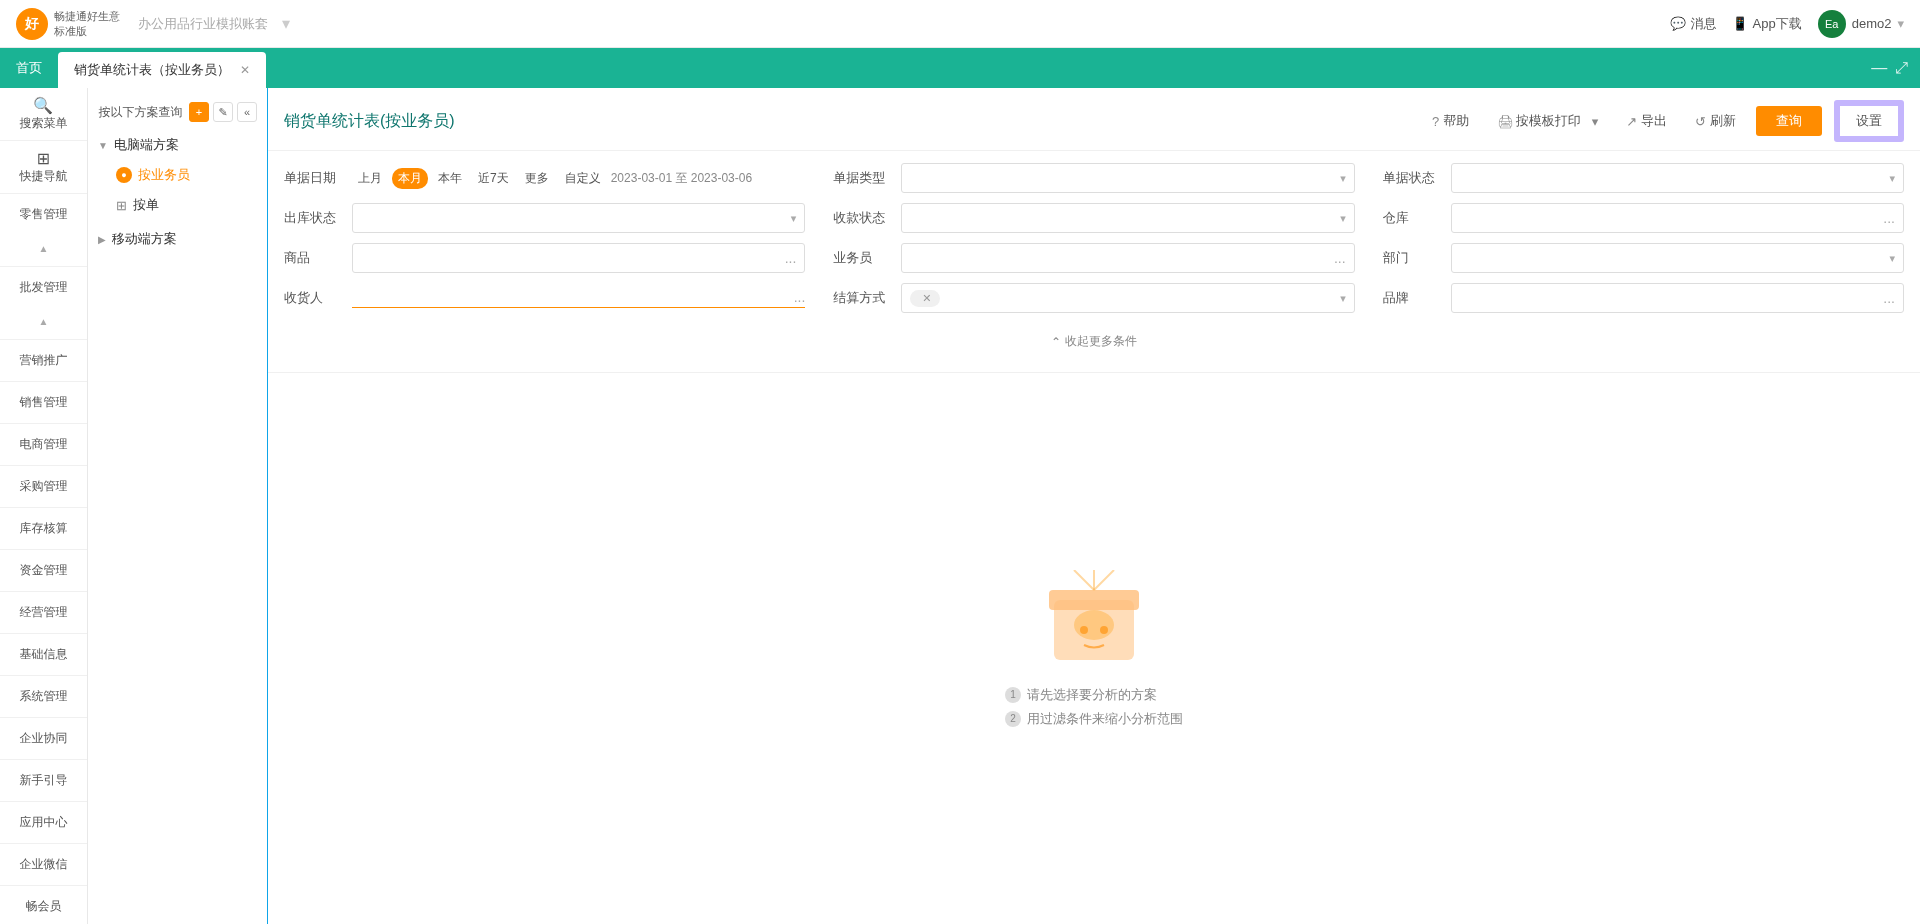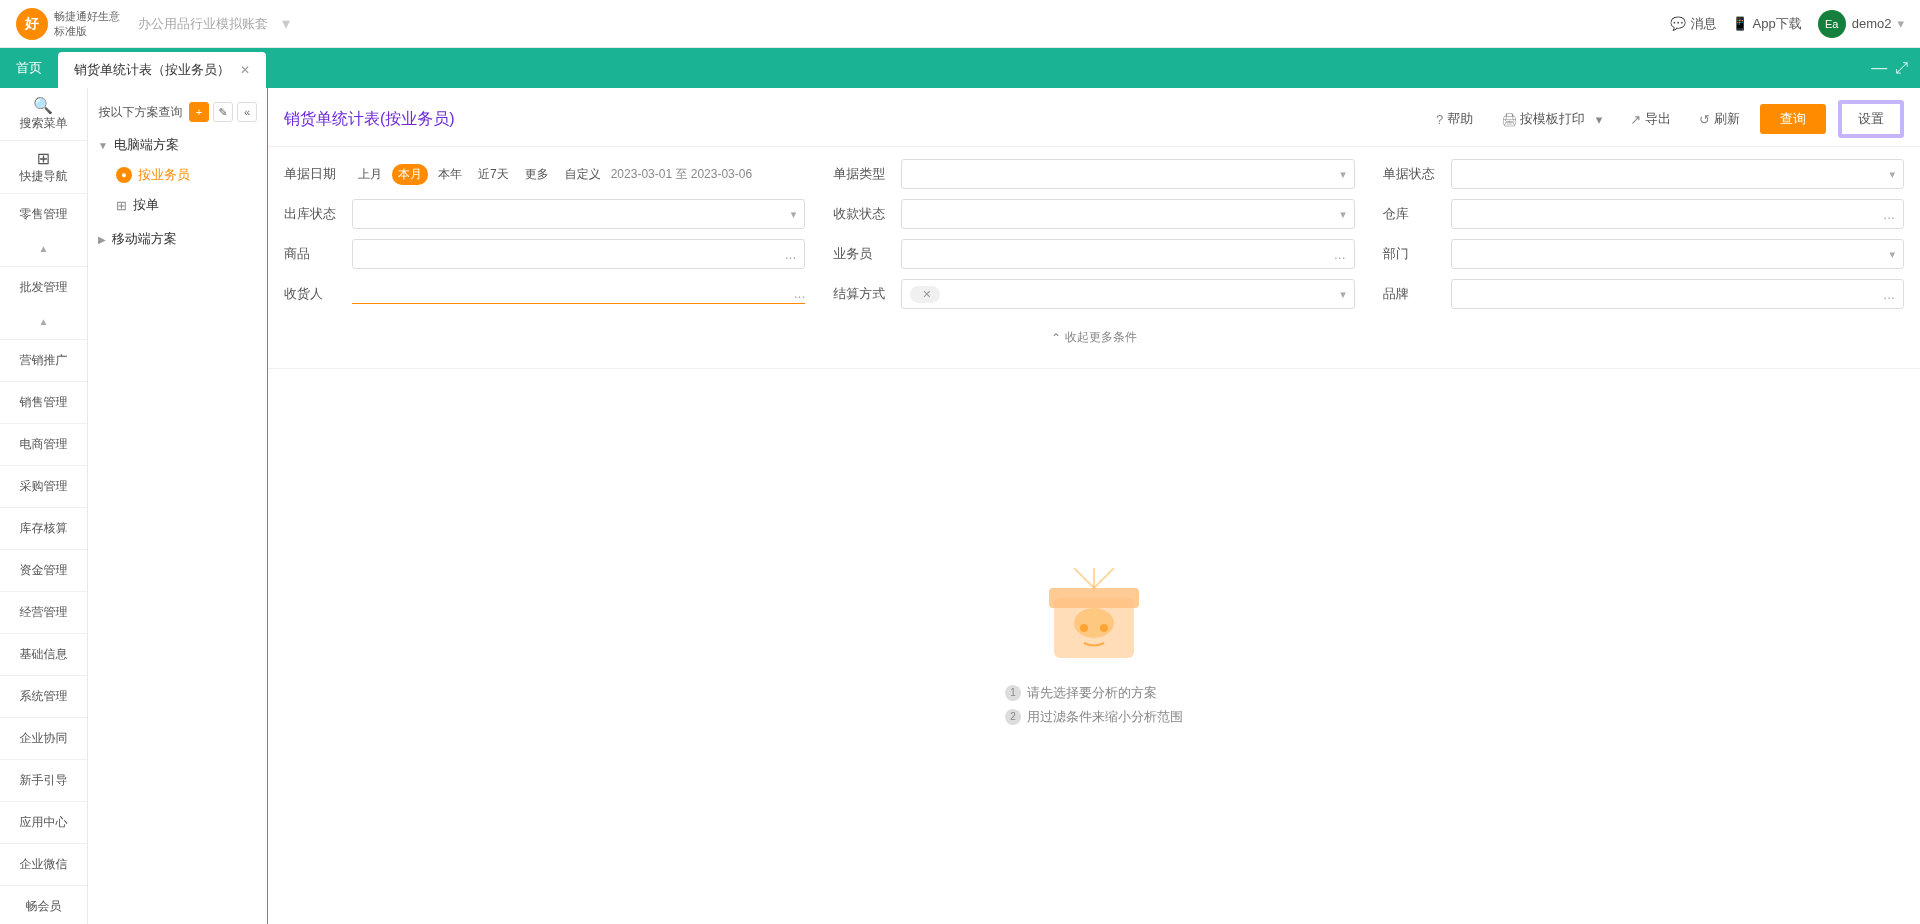--- a/index.html
+++ b/index.html
@@ -272,21 +272,21 @@
     .page-header {
       display: flex;
       align-items: center;
       justify-content: space-between;
       padding: 12px 16px 8px 16px;
       border-bottom: 1px solid #f0f0f0;
     }
     .page-title {
       font-size: 16px;
       font-weight: 500;
-      color: #6d28d9;
+      color: #0f766e;
     }
     .page-actions {
       display: flex;
       align-items: center;
       gap: 12px;
     }
     .page-action-btn {
       display: flex;
       align-items: center;
       gap: 4px;
@@ -302,21 +302,21 @@
       color: white;
       border: none;
       padding: 6px 20px;
       border-radius: 3px;
       cursor: pointer;
       font-size: 13px;
     }
     .btn-settings {
       background: #fff;
       color: #555;
-      border: 4px solid #c4b5fd;
+      border: 6px solid #c4b5fd;
       padding: 6px 16px;
       border-radius: 3px;
       cursor: pointer;
       font-size: 13px;
     }
 
     
     .filter-area {
       padding: 12px 16px;
       border-bottom: 1px solid #f0f0f0;

